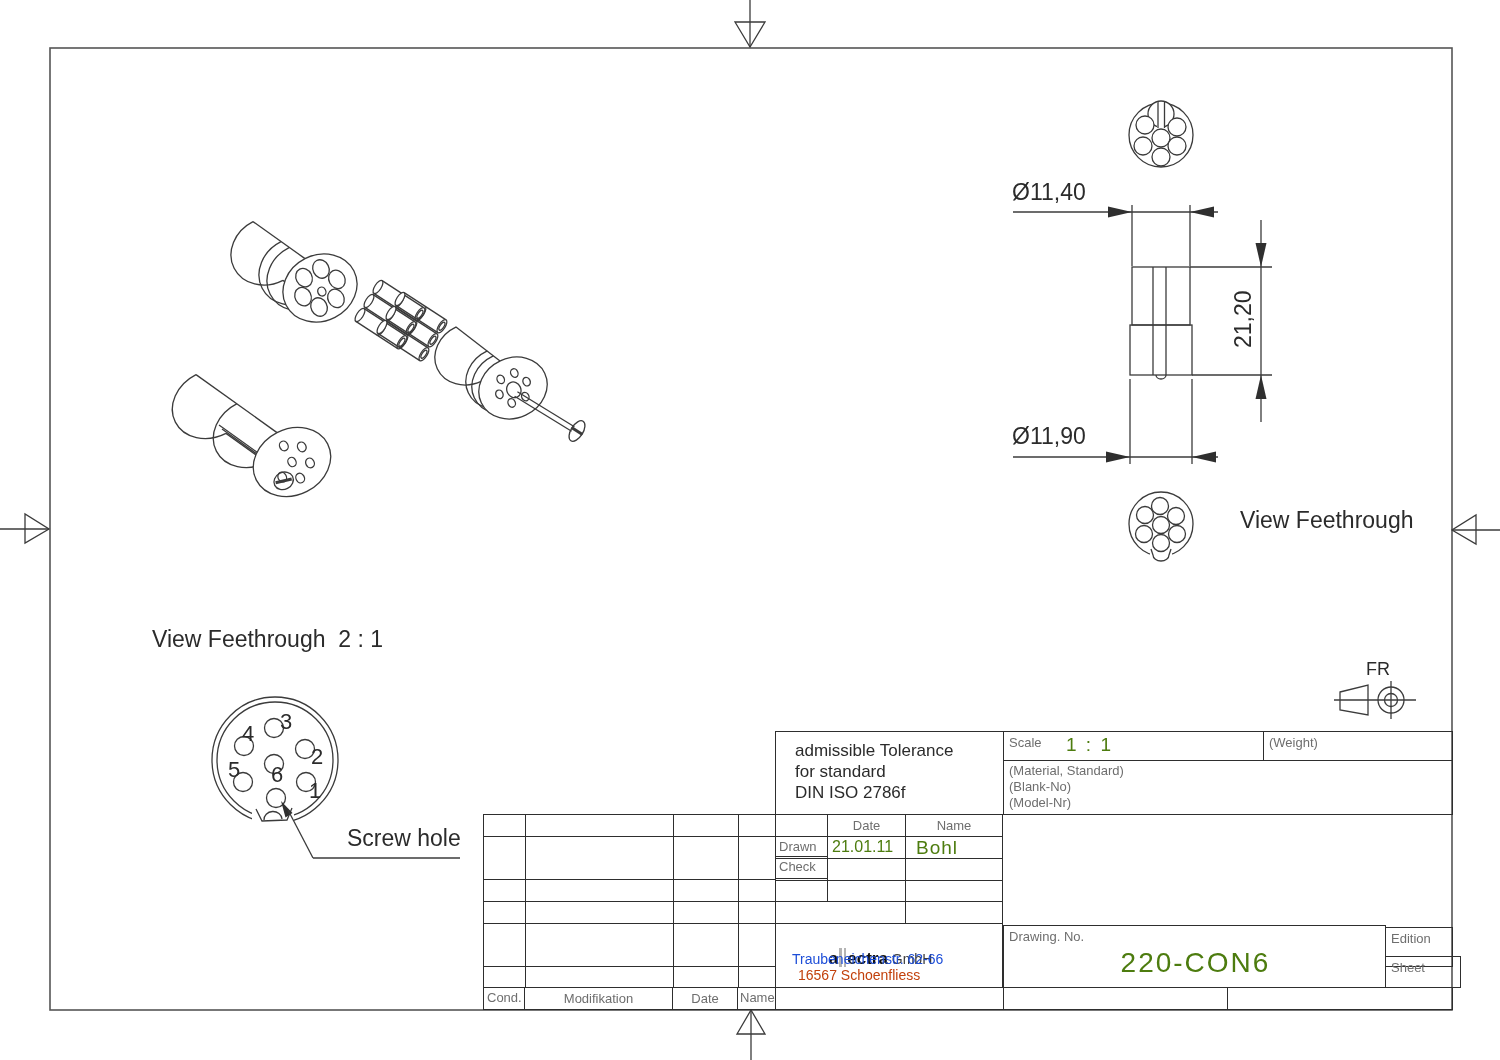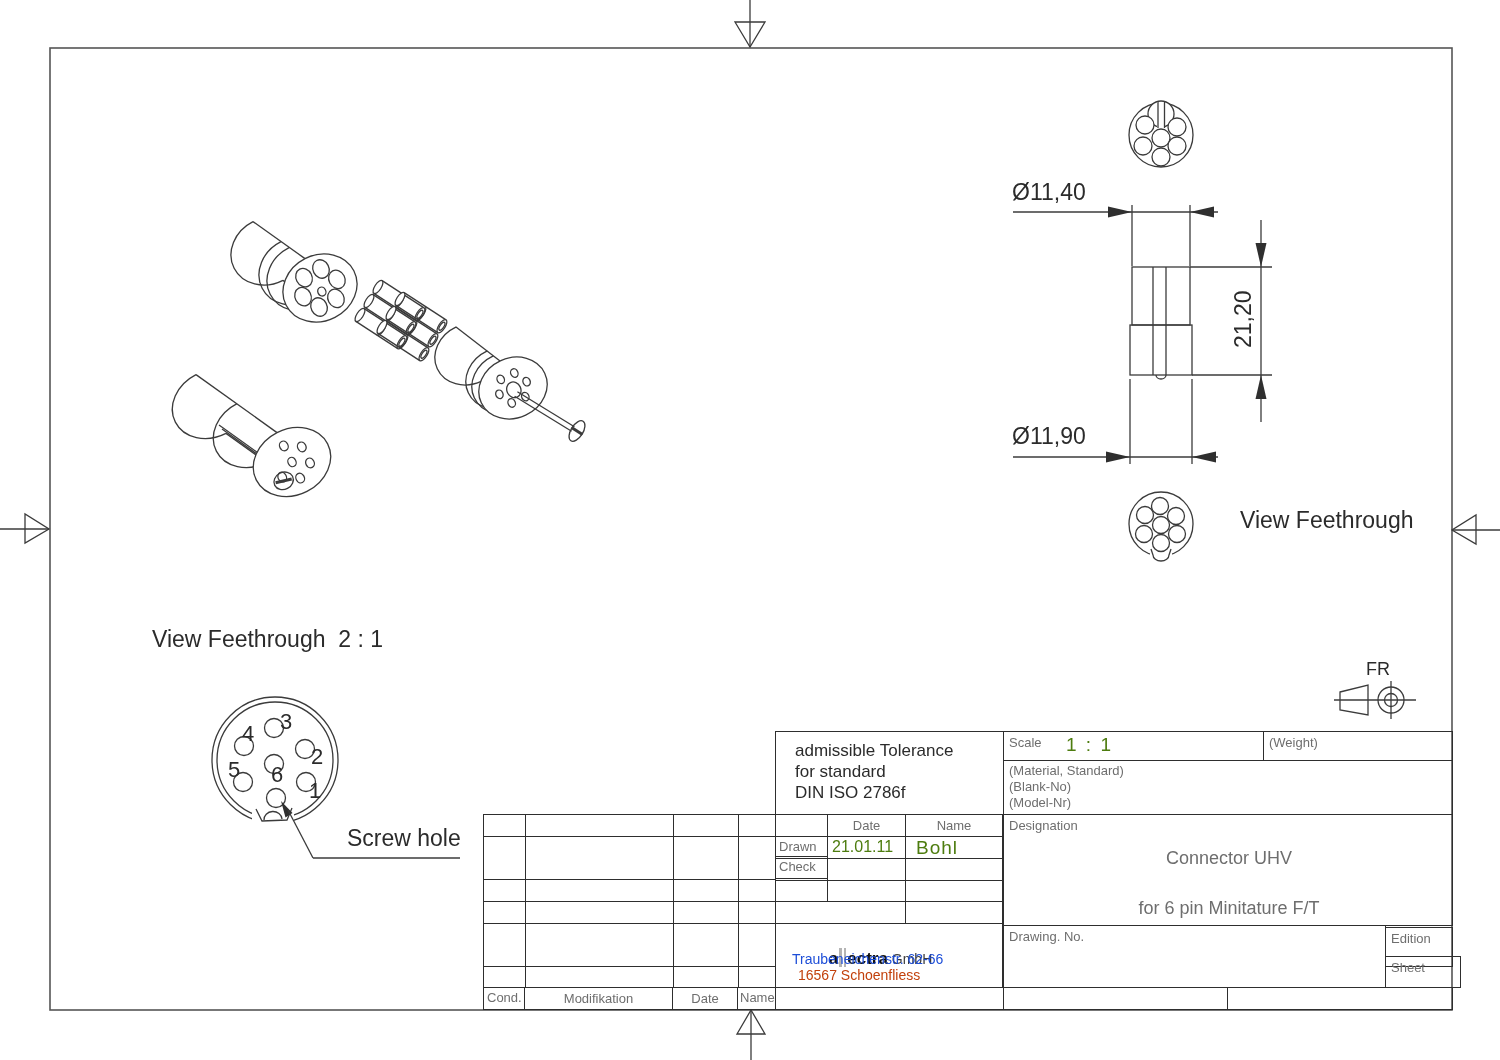--- a/index.html
+++ b/index.html
@@ -270,28 +270,24 @@
     <div class="cell" style="left:780px;top:0;width:190px;height:30px;">
       <span class="lbl">(Weight)</span>
     </div>
 
     <div class="cell" style="left:520px;top:29px;width:450px;height:55px;">
       <span class="t s13 gray" style="left:5px;top:3px;">(Material, Standard)</span>
       <span class="t s13 gray" style="left:5px;top:19px;">(Blank-No)</span>
       <span class="t s13 gray" style="left:5px;top:35px;">(Model-Nr)</span>
     </div>
 
-    <div class="cell" style="left:520px;top:83px;width:450px;height:112px;">
-      <span class="lbl">Designation</span>
-      <span class="t s18 gray" style="left:0;top:34px;width:450px;text-align:center;">Connector UHV</span>
-      <span class="t s18 gray" style="left:0;top:84px;width:450px;text-align:center;">for 6 pin Minitature F/T</span>
-    </div>
 
     <div class="cell" style="left:520px;top:194px;width:383px;height:63px;">
       <span class="lbl">Drawing. No.</span>
+      <span class="t red" style="left:0;top:22px;width:383px;text-align:center;font-size:28px;letter-spacing:2px;">220-CON6</span>
     </div>
     <div class="cell" style="left:902px;top:196px;width:68px;height:40px;">
       <span class="lbl">Edition</span>
     </div>
     <div class="cell" style="left:902px;top:225px;width:76px;height:32px;">
       <span class="lbl">Sheet</span>
     </div>
 
     <div class="cell" style="left:292px;top:256px;width:229px;height:23px;"></div>
     <div class="cell" style="left:520px;top:256px;width:225px;height:23px;"></div>

